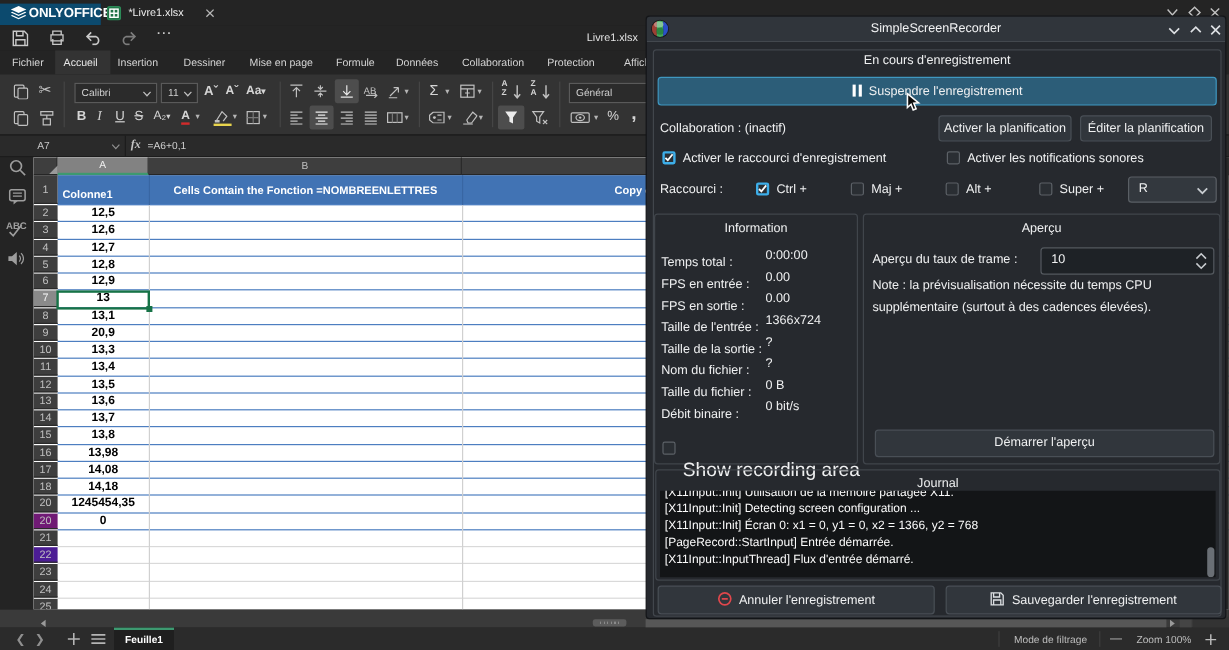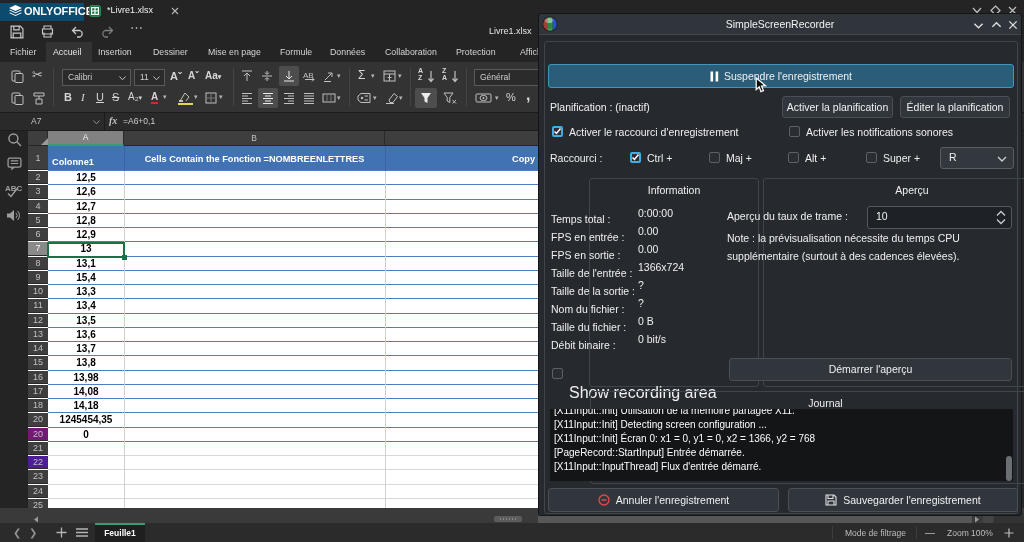--- a/index.html
+++ b/index.html
@@ -28,21 +28,21 @@
              text-align:center; border-bottom:1px solid #2a2a2a; }
   #oo-hscroll { position:absolute; top:508px; left:0; width:1024px; height:15px; background:#3a3a3a; }
   #oo-bottom { position:absolute; top:523px; left:0; width:1024px; height:19px; background:#2b2b2b; color:#c0c0c0; font-size:11px; }
 
   
   #ssr { position:absolute; top:13px; left:538px; width:484px; height:503px;
          background:#26292e; border:1px solid #131518; border-radius:3px;
          color:#eff0f1; font-size:10.5px; }
   #ssr-title { position:absolute; top:0; left:0; right:0; height:21px; background:#30353b;
                border-bottom:1px solid #43484e; border-radius:3px 3px 0 0; text-align:center; line-height:21px; color:#f2f3f4; font-size:10.5px;}
-  .grpbox { position:absolute; border:1px solid #40454b; border-radius:3px;margin-left:44px; }
+  .grpbox { position:absolute; border:1px solid #40454b; border-radius:3px; }
   .grptitle { position:absolute; top:5px; left:0; right:0; text-align:center; font-size:10.5px; color:#eff0f1; }
   .btn { position:absolute; background:#31363c; border:1px solid #494f56; border-radius:3px;
          color:#eff0f1; text-align:center; font-size:10.5px; white-space:nowrap; overflow:hidden; }
   .cb { position:absolute; width:11px; height:11px; border:1px solid #5c6167; border-radius:2px; background:#2a2e33; }
   .cb.checked { border:2px solid #3daee9; }
 </style>
 </head>
 <body>
 <div id="screen">
 
@@ -330,21 +330,21 @@
 <div class="abs" style="left:20px;top:125.50px;width:976px;height:14.25px;border-bottom:1px solid #4d7ec0;"></div>
 <div class="abs" style="left:96px;top:125.50px;width:1px;height:14.25px;background:#d0d0d0;"></div>
 <div class="abs" style="left:357px;top:125.50px;width:1px;height:14.25px;background:#d0d0d0;"></div>
 <div class="abs" style="left:703px;top:125.50px;width:1px;height:14.25px;background:#d0d0d0;"></div>
 <div class="abs" style="left:20px;top:125.50px;width:76px;height:14.25px;color:#000;font-weight:bold;font-size:10px;line-height:14.25px;text-align:center;">13,1</div>
 <div class="rowhead" style="top:139.75px;height:13.25px;line-height:13.25px;background:#3e3e3e;color:#c0c0c0;">9</div>
 <div class="abs" style="left:20px;top:139.75px;width:976px;height:14.25px;border-bottom:1px solid #4d7ec0;"></div>
 <div class="abs" style="left:96px;top:139.75px;width:1px;height:14.25px;background:#d0d0d0;"></div>
 <div class="abs" style="left:357px;top:139.75px;width:1px;height:14.25px;background:#d0d0d0;"></div>
 <div class="abs" style="left:703px;top:139.75px;width:1px;height:14.25px;background:#d0d0d0;"></div>
-<div class="abs" style="left:20px;top:139.75px;width:76px;height:14.25px;color:#000;font-weight:bold;font-size:10px;line-height:14.25px;text-align:center;">15,4</div>
+<div class="abs" style="left:20px;top:139.75px;width:76px;height:14.25px;color:#000;font-weight:bold;font-size:10px;line-height:14.25px;text-align:center;">20,9</div>
 <div class="rowhead" style="top:154.00px;height:13.25px;line-height:13.25px;background:#3e3e3e;color:#c0c0c0;">10</div>
 <div class="abs" style="left:20px;top:154.00px;width:976px;height:14.25px;border-bottom:1px solid #4d7ec0;"></div>
 <div class="abs" style="left:96px;top:154.00px;width:1px;height:14.25px;background:#d0d0d0;"></div>
 <div class="abs" style="left:357px;top:154.00px;width:1px;height:14.25px;background:#d0d0d0;"></div>
 <div class="abs" style="left:703px;top:154.00px;width:1px;height:14.25px;background:#d0d0d0;"></div>
 <div class="abs" style="left:20px;top:154.00px;width:76px;height:14.25px;color:#000;font-weight:bold;font-size:10px;line-height:14.25px;text-align:center;">13,3</div>
 <div class="rowhead" style="top:168.25px;height:13.25px;line-height:13.25px;background:#3e3e3e;color:#c0c0c0;">11</div>
 <div class="abs" style="left:20px;top:168.25px;width:976px;height:14.25px;border-bottom:1px solid #4d7ec0;"></div>
 <div class="abs" style="left:96px;top:168.25px;width:1px;height:14.25px;background:#d0d0d0;"></div>
 <div class="abs" style="left:357px;top:168.25px;width:1px;height:14.25px;background:#d0d0d0;"></div>
@@ -488,29 +488,30 @@
         <path d="M1.5 1.5 L6 6 L10.5 1.5" stroke="#dcdfe2" stroke-width="1.5" fill="none"></path>
       </svg>
     <svg class="abs" style="left:452px;top:7px;" width="11" height="8" viewBox="0 0 12 8">
         <path d="M1.5 6 L6 1.5 L10.5 6" stroke="#dcdfe2" stroke-width="1.5" fill="none"></path>
       </svg>
     <svg class="abs" style="left:469px;top:6px;" width="10" height="10" viewBox="0 0 11 11">
         <path d="M1.5 1.5 L9.5 9.5 M9.5 1.5 L1.5 9.5" stroke="#dcdfe2" stroke-width="1.5" fill="none"></path>
       </svg>
 
     <div class="abs" style="left:5px;top:27px;width:474px;height:473px;border:1px solid #41464c;border-radius:3px;"></div>
+    <div class="abs" style="left:0px;top:30px;width:484px;height:13px;text-align:center;font-size:10.5px;">En cours d'enregistrement</div>
     <div class="btn" style="left:9px;top:50px;width:466px;height:24px;background:#2c5d78;border-color:#3f97c0;line-height:22px;">
       <svg style="vertical-align:-1.5px;margin-right:5px;" width="9" height="11" viewBox="0 0 9 11">
           <rect x="0.5" y="0.5" width="2.6" height="10" fill="#fff"></rect>
           <rect x="5.6" y="0.5" width="2.6" height="10" fill="#fff"></rect>
         </svg>Suspendre l'enregistrement</div>
     <svg class="abs" style="left:216px;top:63px;" width="13" height="17" viewBox="0 0 13 17">
       <path d="M1.2 1 L1.2 12.6 L4.2 9.9 L6 14.6 L8.4 13.6 L6.5 9 L10.5 8.7 Z" fill="#0c0c0c" stroke="#fafafa" stroke-width="1.3"></path>
     </svg>
-    <div class="abs" style="left:11px;top:87px;font-size:10.5px;">Planification : (inactif)</div>
+    <div class="abs" style="left:11px;top:87px;font-size:10.5px;">Collaboration : (inactif)</div>
     <div class="btn" style="left:243px;top:82px;width:111px;height:22px;line-height:20px;">Activer la planification</div>
     <div class="btn" style="left:361px;top:82px;width:110px;height:22px;line-height:20px;">Éditer la planification</div>
 
     <div class="cb checked" style="left:13px;top:112px;">
         <svg width="9" height="9" viewBox="0 0 9 9" style="position:absolute;left:-1px;top:-1px;">
           <path d="M1.5 4.5 L3.5 6.5 L7.5 1.5" stroke="#fcfcfc" stroke-width="1.5" fill="none"></path>
         </svg>
       </div>
     <div class="abs" style="left:30px;top:112px;font-size:10.5px;">Activer le raccourci d'enregistrement</div>
     <div class="cb" style="left:250px;top:112px;"></div>

